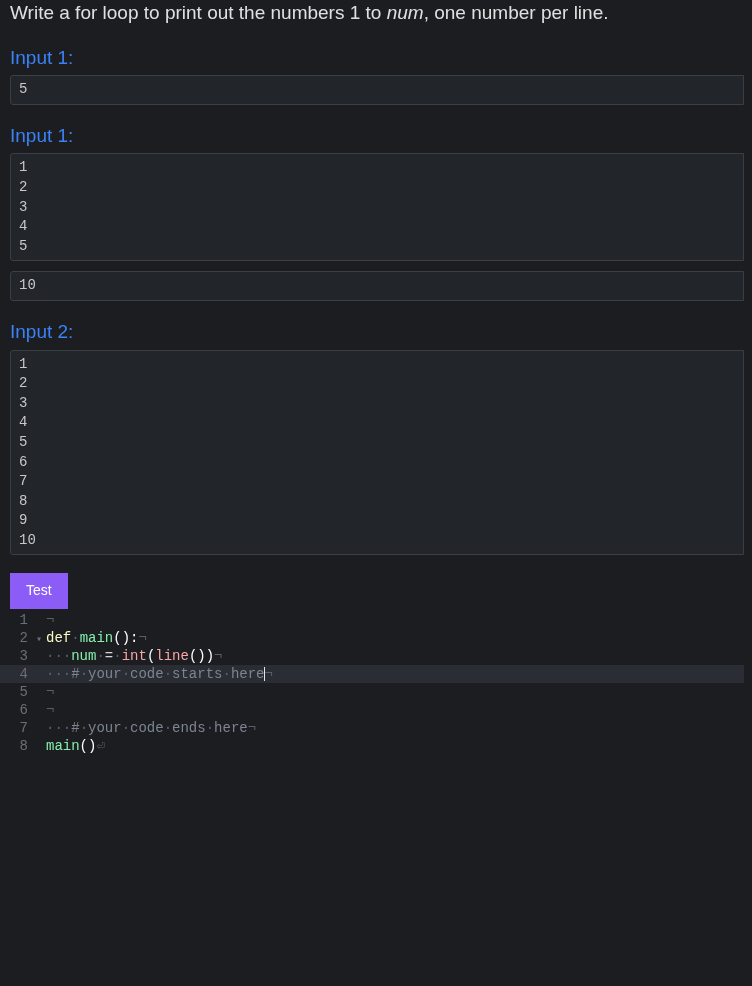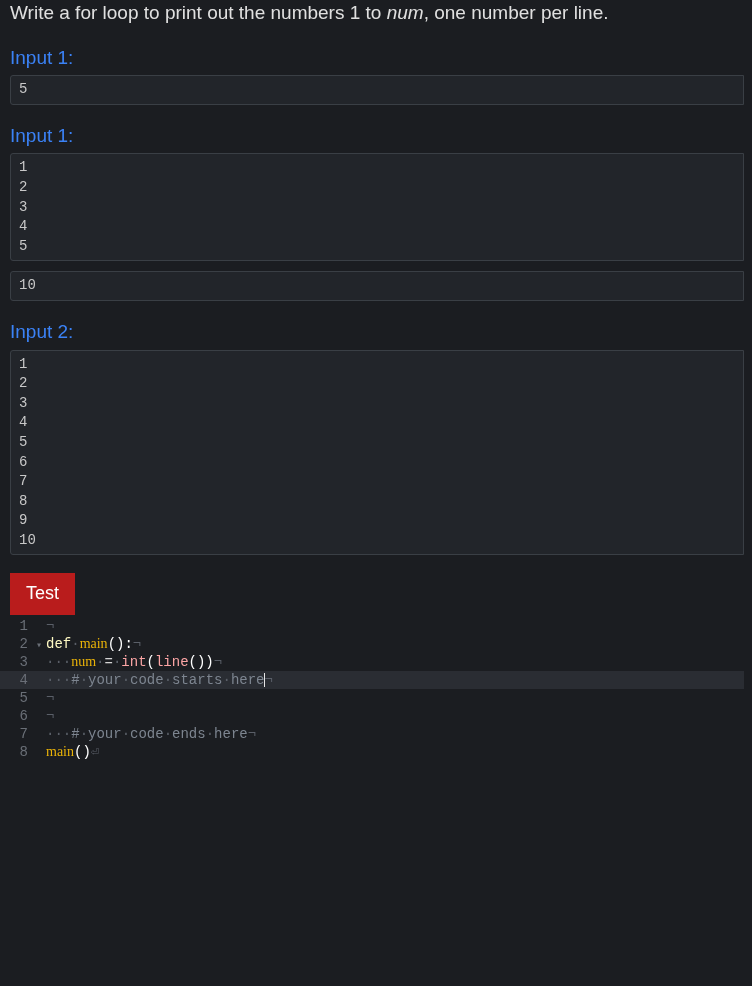--- a/index.html
+++ b/index.html
@@ -27,24 +27,24 @@
     color: #c8c8c8;
     line-height: 1.4;
     white-space: pre;
     margin-bottom: 10px;
     border-top-left-radius: 3px;
     border-bottom-left-radius: 3px;
   }
   .tab-row { margin-top: 18px; }
   .tab {
     display: inline-block;
-    background: #b91c1c;
+    background: #8b5cf6;
     color: #fff;
     padding: 8px 16px;
-    font-size: 18px;
+    font-size: 14px;
     cursor: pointer;
   }
   .editor {
     background: #1b1d21;
     font-family: Consolas, "Courier New", monospace;
     font-size: 14px;
     padding-top: 2px;
     margin-left: -10px;
   }
   .line { display: flex; height: 18px; line-height: 18px; }
@@ -59,21 +59,21 @@
   }
   .fold {
     width: 10px;
     color: #6a6f77;
     font-size: 10px;
     padding-top: 2px;
     flex-shrink: 0;
   }
   .code { white-space: pre; color: #e6e6e6; }
   .kw { color: #fef9c3; }
-  .fn { color: #eab308; font-family: Liberation Serif, serif; }
+  .fn { color: #86efac; }
   .builtin { color: #fca5a5; }
   .op { color: #d4d4d4; }
   .punct { color: #ffffff; }
   .comment { color: #7d8590; }
   .ws { color: #5a5f68; }
   .cursor {
     display: inline-block;
     width: 1px;
     height: 14px;
     background: #e6e6e6;

